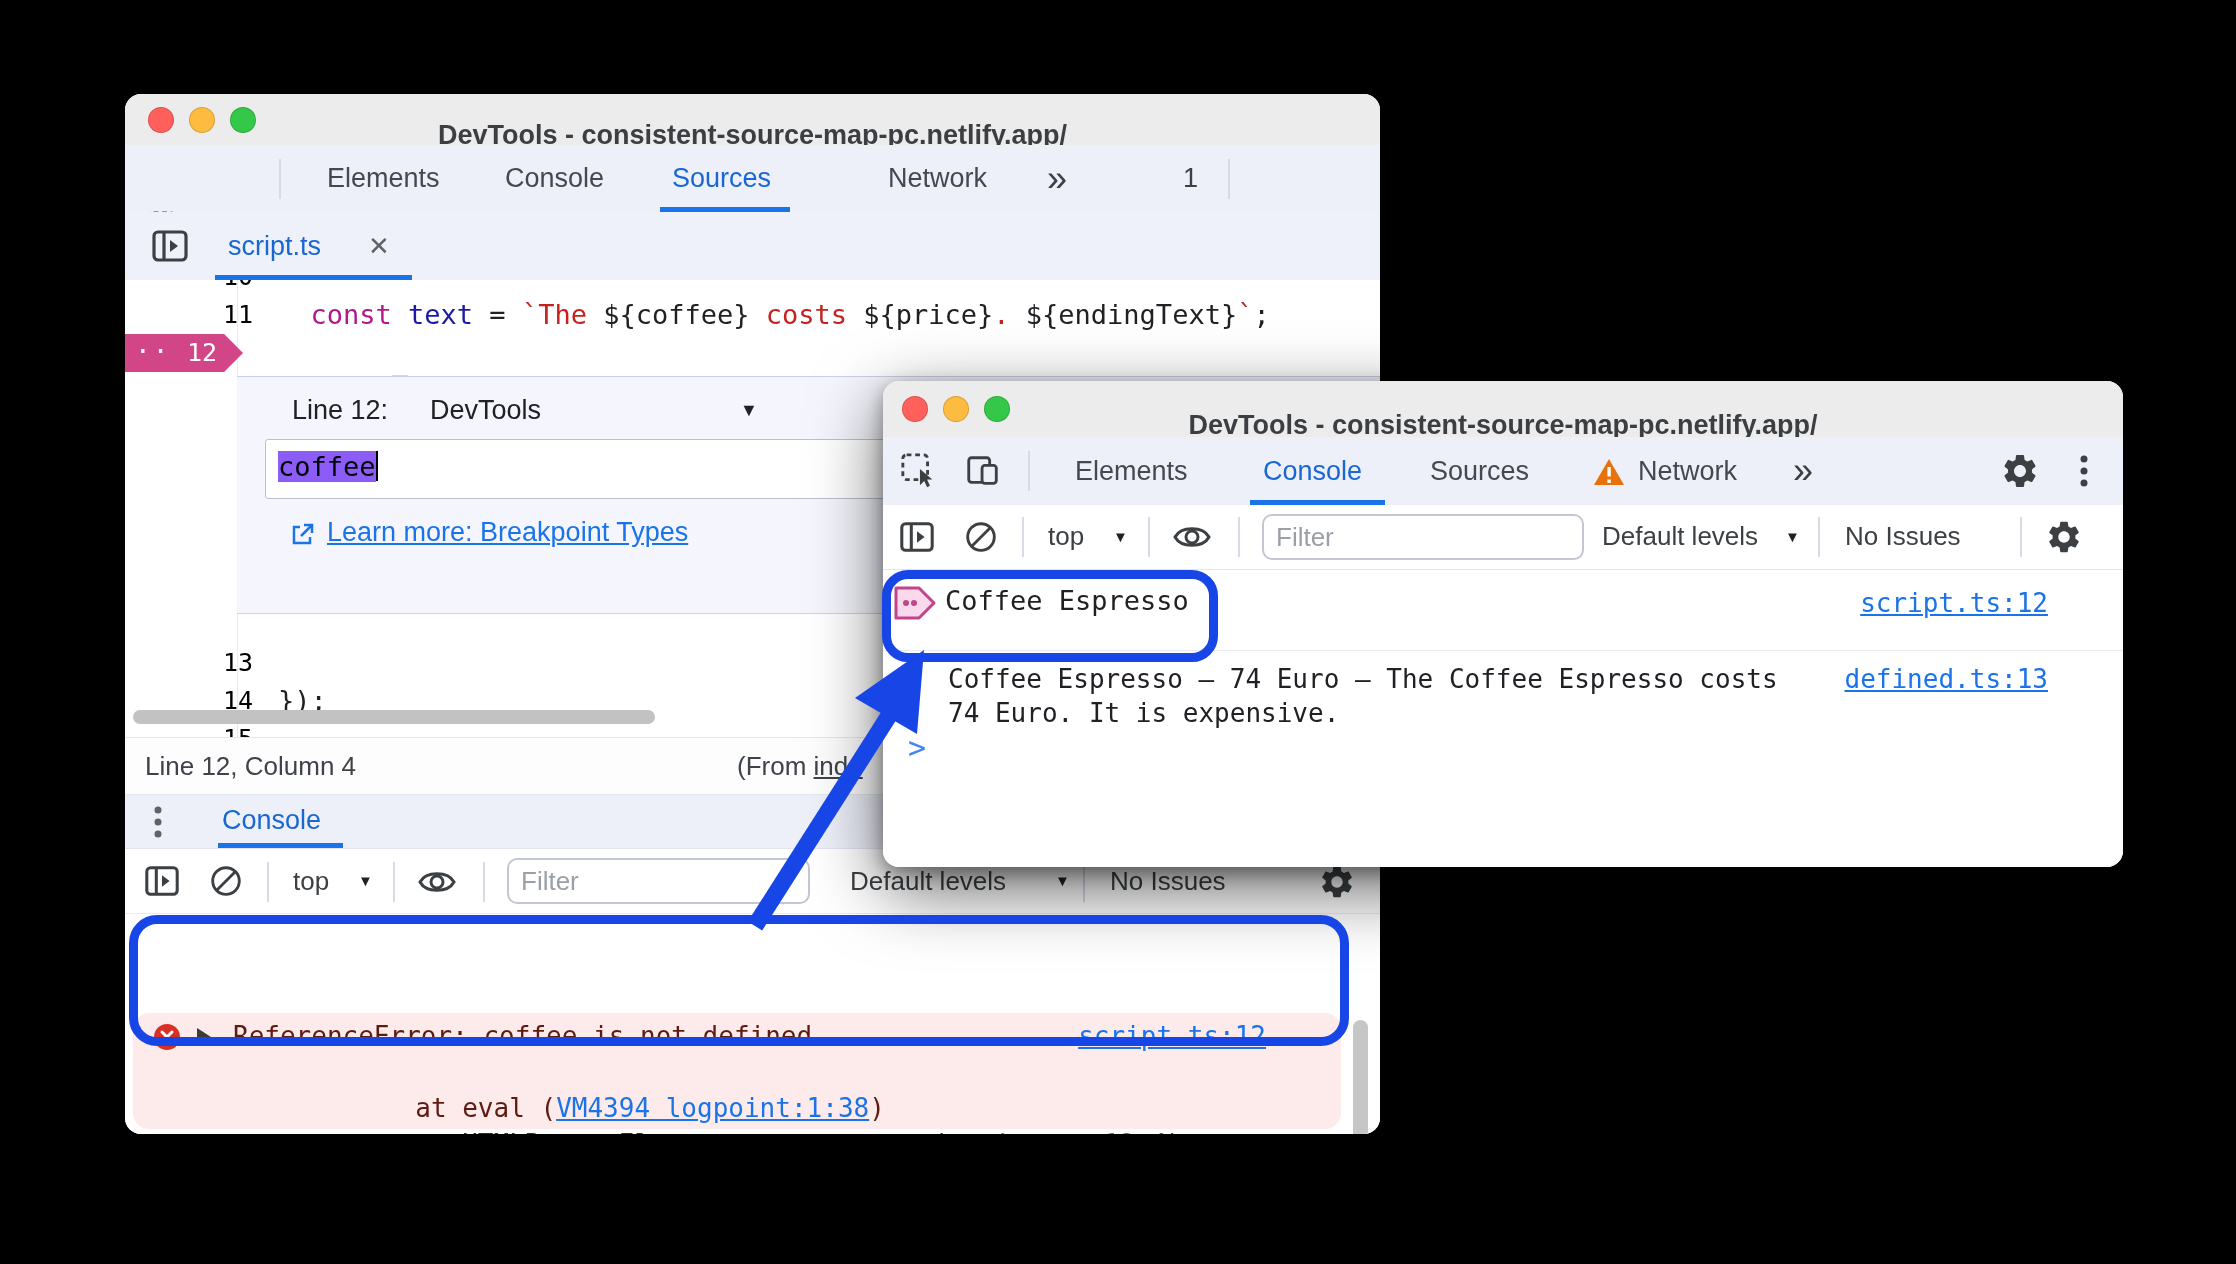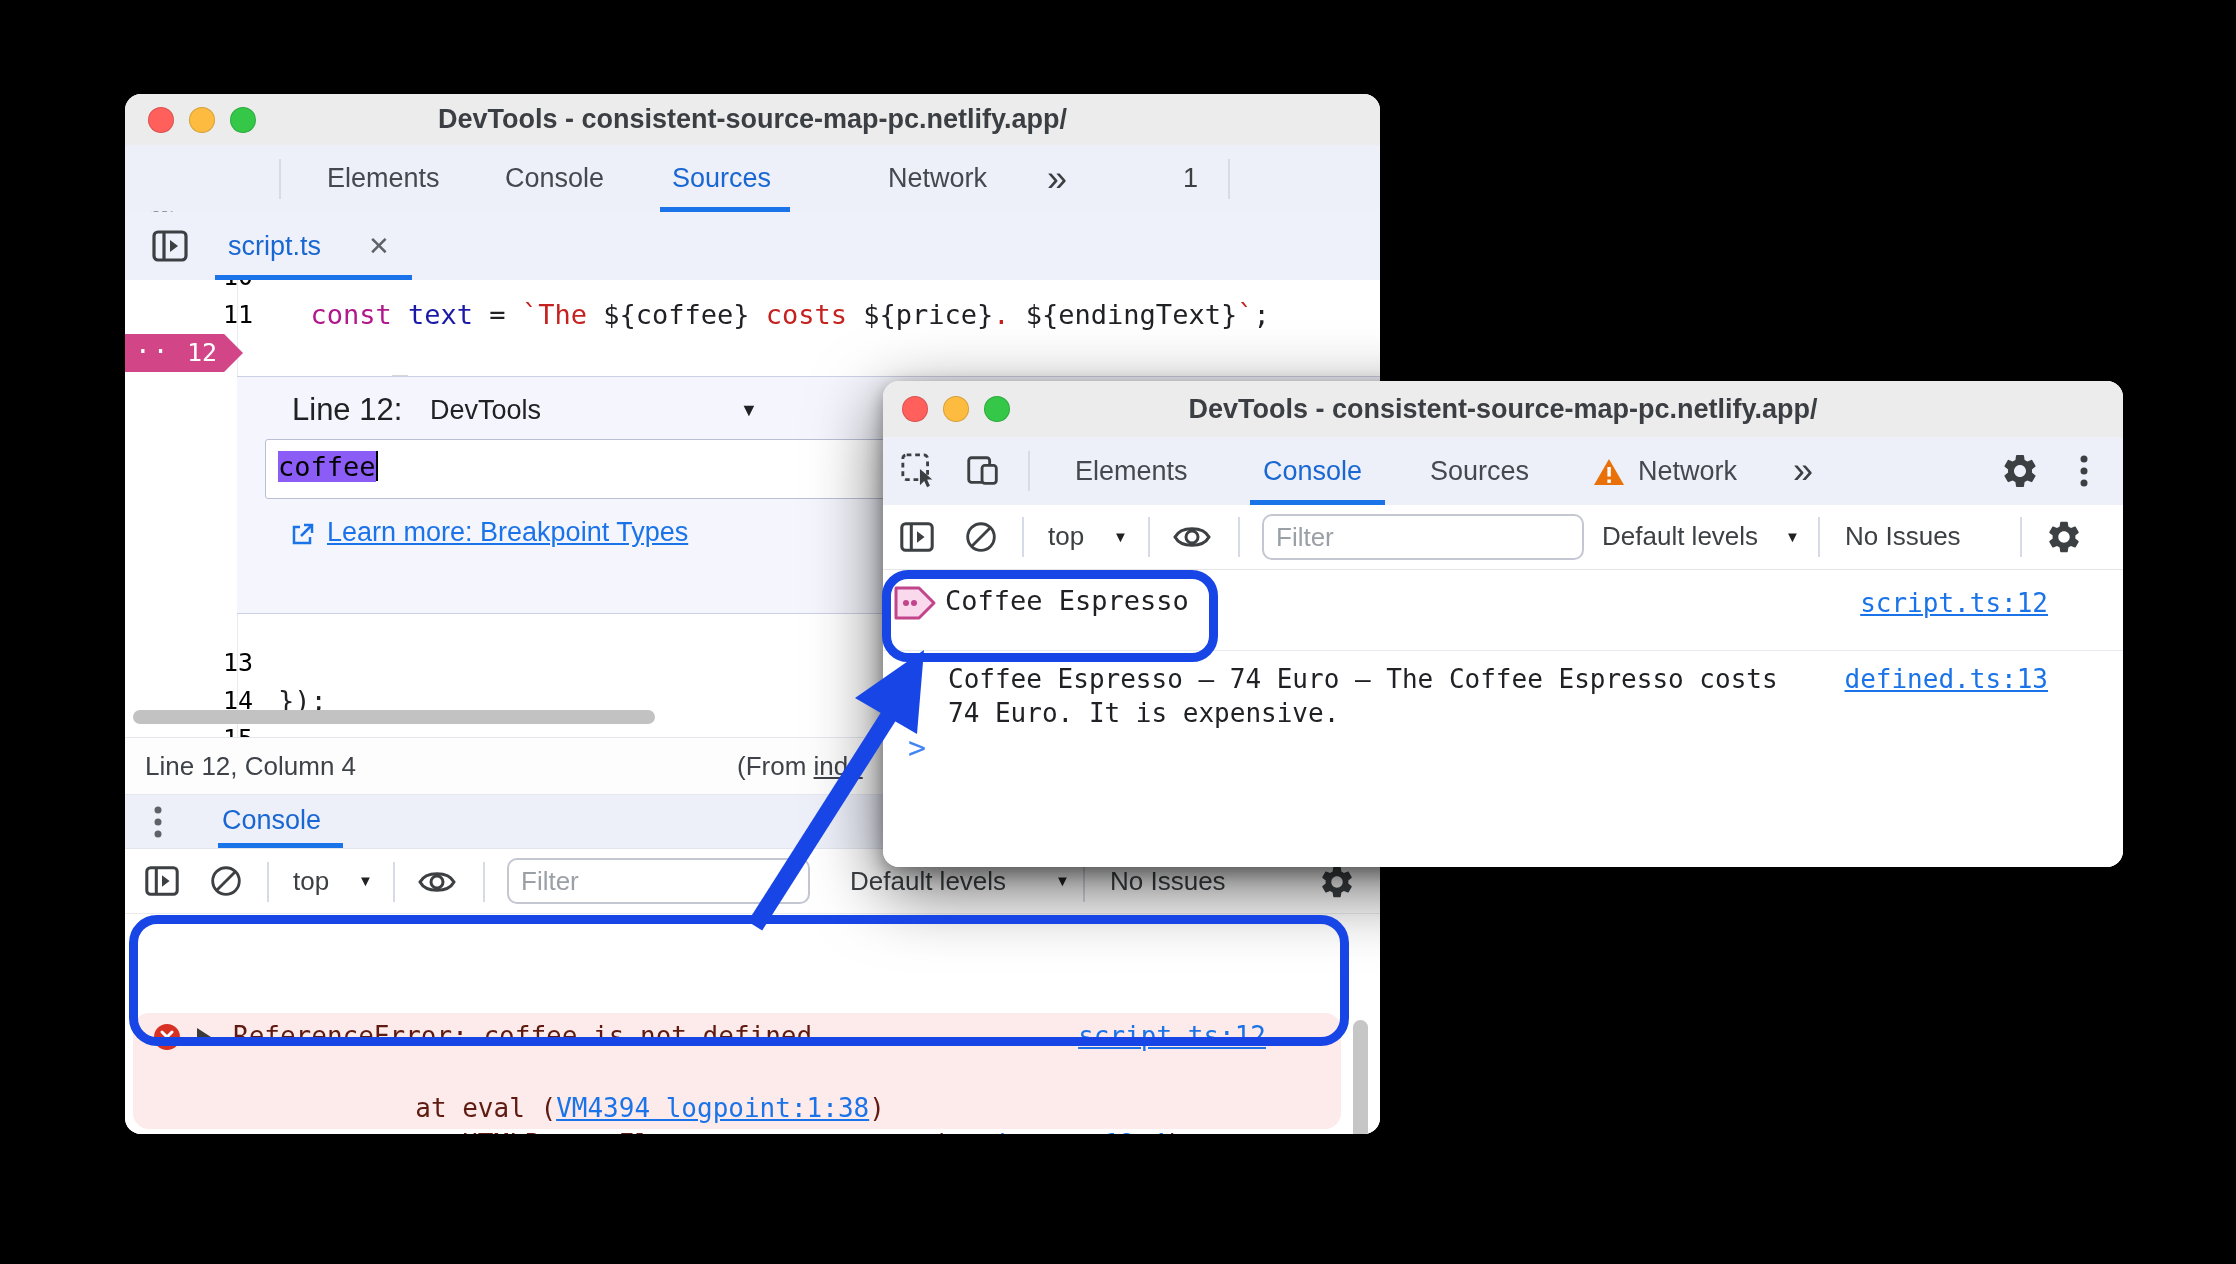--- a/index.html
+++ b/index.html
@@ -1,21 +1,21 @@
 <!DOCTYPE html>
 <html><head>
 <meta charset="utf-8">
 <style>
   html,body{margin:0;padding:0;background:#000;}
   body{width:2236px;height:1264px;position:relative;overflow:hidden;
        font-family:"Liberation Sans",sans-serif;-webkit-font-smoothing:antialiased;}
   .abs{position:absolute;}
   .win{position:absolute;background:#fff;border-radius:16px;overflow:hidden;}
   .titlebar{position:absolute;left:0;right:0;background:#ececec;border-bottom:1px solid #d2d2d2;}
-  .title{position:absolute;left:0;right:0;text-align:center;font-weight:bold;color:#3b3e42;}
+  .title{position:absolute;left:0;right:0;text-align:center;font-weight:bold;color:#3b3e42;margin-top:16px;}
   .tl{position:absolute;width:26px;height:26px;border-radius:50%;border:1px solid rgba(0,0,0,.15);box-sizing:border-box;}
   .lav{background:#edeff9;border-bottom:1px solid #dfe2ef;}
   .tab{position:absolute;font-size:27px;color:#45494f;line-height:67px;white-space:nowrap;}
   .tab.active{color:#1967d2;}
   .tabline{position:absolute;height:5px;background:#1a73e8;}
   .vsep{position:absolute;width:2px;background:#d7dae7;}
   .icon{position:absolute;}
   .mono{font-family:"DejaVu Sans Mono",monospace;}
   .code-row{position:absolute;left:153px;right:0;height:38px;font:27px/38px "DejaVu Sans Mono",monospace;white-space:pre;color:#202124;}
   .gnum{position:absolute;left:0;width:100px;text-align:right;font:25px/38px "DejaVu Sans Mono",monospace;color:#000000;padding-left:28px;}
@@ -116,21 +116,21 @@
       <span><span class="tok-plain"> </span><span class="tok-cursorchar">(</span></span><svg class="inline-ic" width="32" height="28" viewBox="0 0 32 28">
           <polygon points="2,3 18,3 29,14 18,25 2,25" fill="#fbd9ec" stroke="#c2458c" stroke-width="2.5" stroke-linejoin="round"></polygon>
           <circle cx="9" cy="14" r="2.3" fill="#c2458c"></circle>
           <circle cx="15" cy="14" r="2.3" fill="#c2458c"></circle>
         </svg><span><span class="tok-plain">document.</span></span><svg class="inline-ic" width="26" height="28" viewBox="0 0 28 28">
           <polygon points="2,4 15,4 25,14 15,24 2,24" fill="#edf3ff" stroke="#86abf8" stroke-width="2.5" stroke-linejoin="round"></polygon>
         </svg><span><span class="tok-plain">querySelector(</span><span class="tok-str">'p'</span><span class="tok-plain">) </span><span class="tok-as">as</span><span class="tok-plain"> </span><span class="tok-type">HTMLParagraphElement</span><span class="tok-plain">)</span><span class="tok-plain">.innerT</span></span>
     </div>
 
     <div class="abs" style="left:112px;right:0;top:96px;height:236px;background:#f5f6fd;border-top:1px solid #ccd0e3;border-bottom:1px solid #ccd0e3;">
-      <div class="abs" style="left:55px;top:12px;font-size:31px;color:#202124;line-height:42px;">Line 12:</div>
+      <div class="abs" style="left:55px;top:12px;font-size:27px;color:#202124;line-height:42px;">Line 12:</div>
       <div class="abs" style="left:193px;top:12px;font-size:27px;color:#202124;line-height:42px;">DevTools</div>
       <div class="abs ddar" style="left:503px;top:12px;line-height:42px;font-size:18px;">▼</div>
       <div class="abs" style="left:28px;top:62px;width:1085px;height:58px;background:#fff;border:1px solid #babfd4;border-radius:3px;">
         <span class="mono" style="position:absolute;left:12px;top:11px;font-size:27px;">
           <span class="sel">coffee</span><span class="caret"></span>
         </span>
       </div>
       <svg class="icon" style="left:51px;top:144px;" width="28" height="28" viewBox="0 0 28 28">
         <path d="M12 6 H6 V22 H22 V16" fill="none" stroke="#1a73e8" stroke-width="2.5"></path>
         <path d="M16 4 H24 V12" fill="none" stroke="#1a73e8" stroke-width="2.5"></path>

